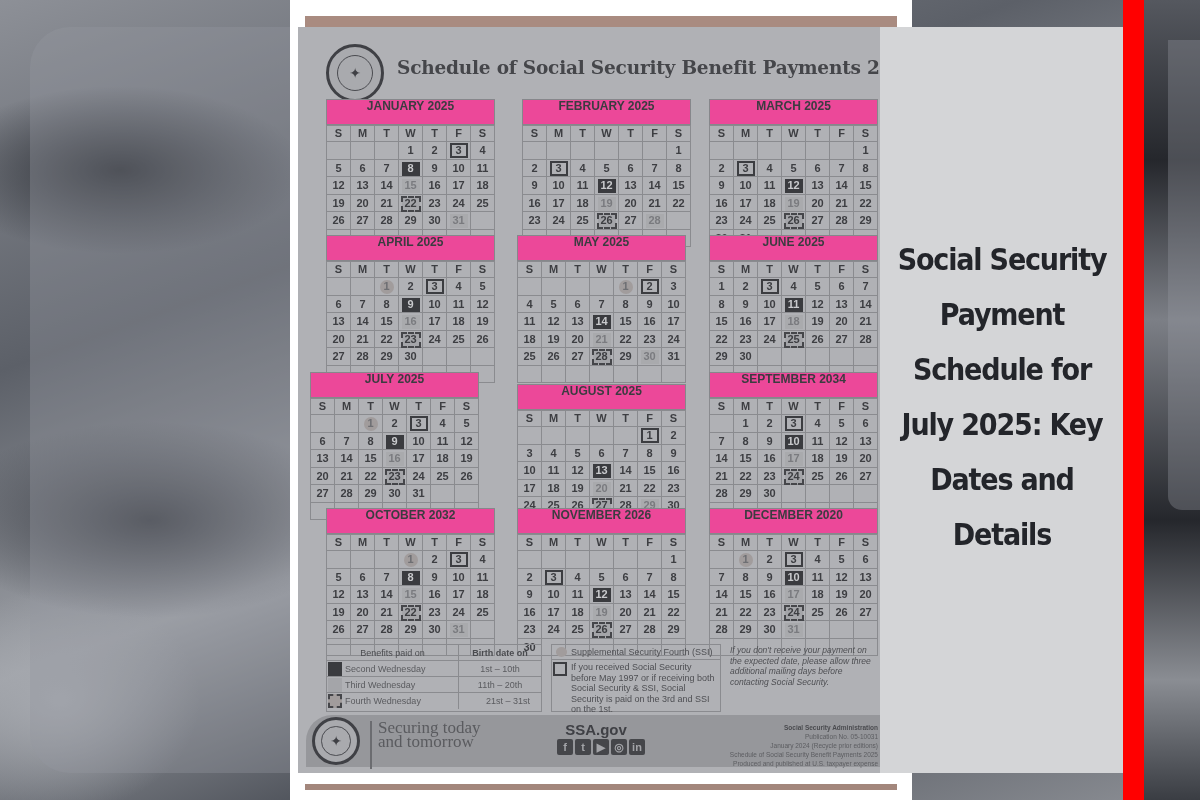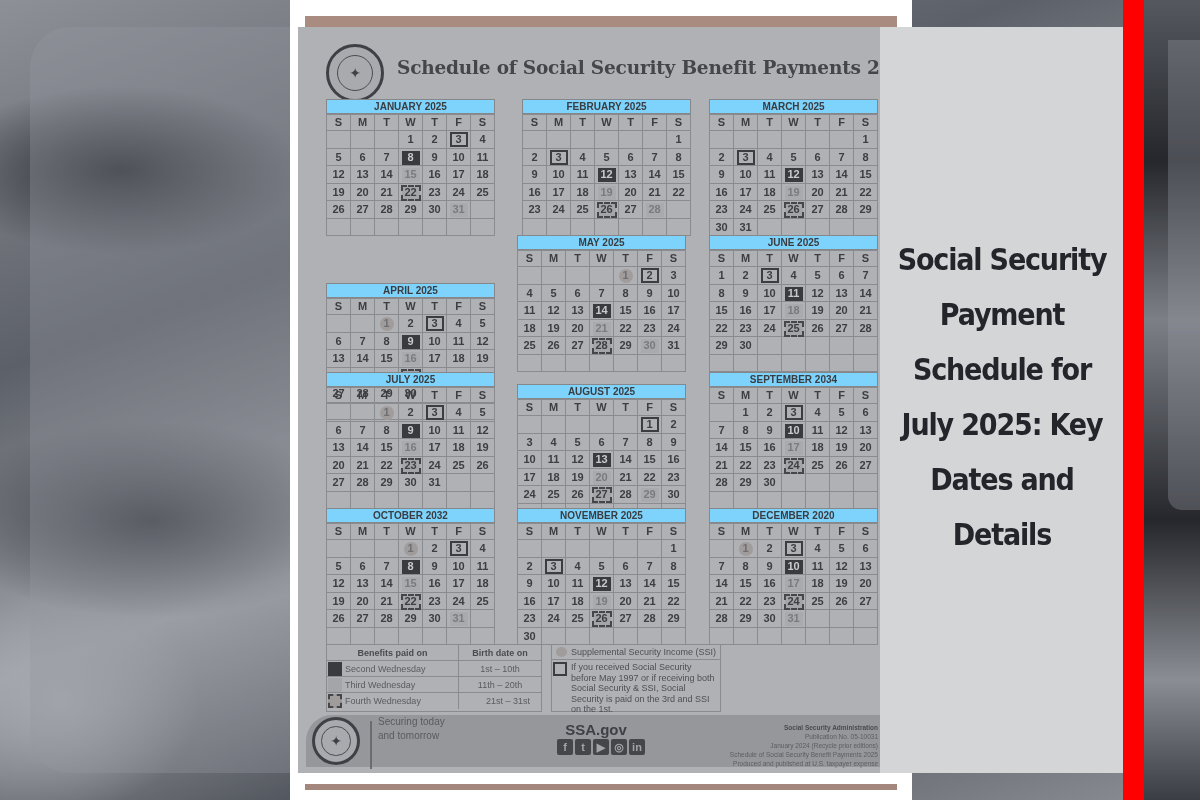--- a/index.html
+++ b/index.html
@@ -79,22 +79,22 @@
     .doc-title {
       position: absolute; left: 99px; top: 30px;
       font-family: "DejaVu Serif", serif; font-weight: bold;
       font-size: 18.5px; color: #45464a; white-space: nowrap;
       letter-spacing: -0.2px;
     }
     .month {
       position: absolute; width: 169px;
     }
     .month-head {
-      height: 15px; background: #7dd3fc; border: 1px solid #86878b;
-      text-align: center; font-size: 10px; font-weight: bold;
+      height: 26px; background: #ec4899; border: 1px solid #86878b;
+      text-align: center; font-size: 12px; font-weight: bold;
       line-height: 13px; color: #3b3c40;
     }
     .month-grid {
       display: grid; grid-template-columns: repeat(7, 1fr);
       border-left: 1px solid #8a8b8f; border-top: 1px solid #8a8b8f;
     }
     .cell {
       height: 17.5px; border-right: 1px solid #8a8b8f; border-bottom: 1px solid #8a8b8f;
       text-align: center; font-size: 11px; font-weight: bold;
       line-height: 16px; color: #3d3e42; position: relative;
@@ -107,39 +107,39 @@
     .cell.ssi .n { background: #a19c9c; border-radius: 50%; color: #6e6f73; min-width: 14px; }
     .cell.light .n { color: #7a7b7f; background: #a9aaad; }
     .legend-left {
       position: absolute; left: 28px; top: 617px; width: 216px; height: 68px;
       border: 1px solid #8a8b8f; font-size: 9px; color: #5a5b5f;
     }
     .legend-row { display: flex; height: 16px; border-bottom: 1px solid #8a8b8f; align-items: center; }
     .legend-row:last-child { border-bottom: none; gap: 16px; }
     .legend-row .c1 { width: 132px; padding-left: 18px; border-right: 1px solid #8a8b8f; height: 100%; line-height: 16px; position: relative; }
     .legend-row .c2 { flex: 1; text-align: center; line-height: 16px; }
-    .legend-row.head .c1 { padding-left: 0; text-align: center; font-weight: bold; color: #4a4b4f; }
+    .legend-row.head .c1 { padding-left: 0; text-align: center; font-weight: normal; color: #4a4b4f; }
     .legend-row.head .c2 { font-weight: bold; color: #4a4b4f; }
     .swatch { position: absolute; left: 1px; top: 1px; width: 14px; height: 14px; }
     .legend-mid {
       position: absolute; left: 253px; top: 617px; width: 170px; height: 68px;
       border: 1px solid #8a8b8f; font-size: 9px; color: #4e4f53; line-height: 10.5px;
     }
     .legend-mid .ssi-row { height: 15px; border-bottom: 1px solid #8a8b8f; padding-left: 19px; line-height: 14px; position: relative; }
     .legend-mid .note { padding: 2px 3px 0 19px; position: relative; }
     .legend-note {
       position: absolute; left: 432px; top: 618px; width: 150px;
       font-size: 8.5px; font-style: italic; color: #4e4f53; line-height: 10.5px;
     }
     .footer {
       position: absolute; left: 8px; top: 688px; width: 576px; height: 52px;
       background: #96979b; border-radius: 26px 0 0 0;
     }
     .footer-divider { position: absolute; left: 64px; top: 6px; width: 2px; height: 48px; background: #6b6c70; }
-    .tagline { position: absolute; left: 72px; top: 0; font-size: 10px; line-height: 14px; color: #5a5b5f; }
+    .tagline { position: absolute; left: 72px; top: 6px; font-size: 17px; line-height: 14px; color: #5a5b5f; font-family: Liberation Serif, serif; }
     .ssa-url { position: absolute; left: 240px; top: 6px; width: 100px; text-align: center; font-size: 15px; font-weight: bold; color: #3f4045; }
     .social { position: absolute; left: 251px; top: 24px; display: flex; gap: 2px; }
     .social span {
       width: 16px; height: 16px; background: #45464a; color: #a3a4a8;
       font-size: 11px; font-weight: bold; text-align: center; line-height: 16px; border-radius: 2px;
     }
     .footer-right {
       position: absolute; right: 4px; top: 8px; text-align: right;
       font-size: 6.5px; line-height: 9px; color: #5c5d61;
     }
@@ -319,21 +319,21 @@
           <div class="cell"><span class="n">29</span></div>
           <div class="cell"><span class="n">30</span></div>
           <div class="cell"><span class="n">31</span></div>
           <div class="cell"></div>
           <div class="cell"></div>
           <div class="cell"></div>
           <div class="cell"></div>
           <div class="cell"></div>
         </div>
       </div>
-      <div class="month" style="left: 28px; top: 208px; margin-top: 48px;">
+      <div class="month" style="left: 28px; top: 208px;">
         <div class="month-head">APRIL 2025</div>
         <div class="month-grid">
           <div class="cell dow">S</div>
           <div class="cell dow">M</div>
           <div class="cell dow">T</div>
           <div class="cell dow">W</div>
           <div class="cell dow">T</div>
           <div class="cell dow">F</div>
           <div class="cell dow">S</div>
           <div class="cell"></div>
@@ -481,21 +481,21 @@
           <div class="cell"></div>
           <div class="cell"></div>
           <div class="cell"></div>
           <div class="cell"></div>
           <div class="cell"></div>
           <div class="cell"></div>
           <div class="cell"></div>
           <div class="cell"></div>
         </div>
       </div>
-      <div class="month" style="left: 28px; top: 345px; border-radius: 20px;">
+      <div class="month" style="left: 12px; top: 345px; border-radius: 20px;">
         <div class="month-head">JULY 2025</div>
         <div class="month-grid">
           <div class="cell dow">S</div>
           <div class="cell dow">M</div>
           <div class="cell dow">T</div>
           <div class="cell dow">W</div>
           <div class="cell dow">T</div>
           <div class="cell dow">F</div>
           <div class="cell dow">S</div>
           <div class="cell"></div>
@@ -698,21 +698,21 @@
           <div class="cell"></div>
           <div class="cell"></div>
           <div class="cell"></div>
           <div class="cell"></div>
           <div class="cell"></div>
           <div class="cell"></div>
           <div class="cell"></div>
         </div>
       </div>
       <div class="month" style="left: 219px; top: 481px;">
-        <div class="month-head">NOVEMBER 2025</div>
+        <div class="month-head">NOVEMBER 2026</div>
         <div class="month-grid">
           <div class="cell dow">S</div>
           <div class="cell dow">M</div>
           <div class="cell dow">T</div>
           <div class="cell dow">W</div>
           <div class="cell dow">T</div>
           <div class="cell dow">F</div>
           <div class="cell dow">S</div>
           <div class="cell"></div>
           <div class="cell"></div>
@@ -838,28 +838,29 @@
         <span class="swatch" style="outline:2px dashed #45464a;outline-offset:-2px;background:#a19c9c;"></span>
         <span>Fourth Wednesday</span>
       </div>
       <div class="c2">21st – 31st</div>
     </div>
   </div>
 
   <div class="legend-mid">
     <div class="ssi-row">
       <span class="swatch" style="left:4px;top:2px;width:11px;height:10px;background:#a19c9c;border-radius:50%;"></span>
-      <span>Supplemental Security Income (SSI)</span>
+      <span>Supplemental Security Fourth (SSI)</span>
     </div>
     <div class="note">
       <span class="swatch" style="left:1px;top:2px;width:14px;height:14px;border:2px solid #3c3d41;"></span>
       <span>If you received Social Security before May 1997 or if receiving both Social Security &amp; SSI, Social Security is paid on the 3rd and SSI on the 1st.</span>
     </div>
   </div>
 
+  <div class="legend-note">If you don't receive your payment on the expected date, please allow three additional mailing days before contacting Social Security.</div>
 
   <div class="footer">
     <div class="seal" style="left:6px;top:2px;width:48px;height:48px;">
       <div class="seal-inner">✦</div>
     </div>
     <div class="footer-divider"></div>
     <div class="tagline">
       <div>Securing today</div>
       <div>and tomorrow</div>
     </div>

